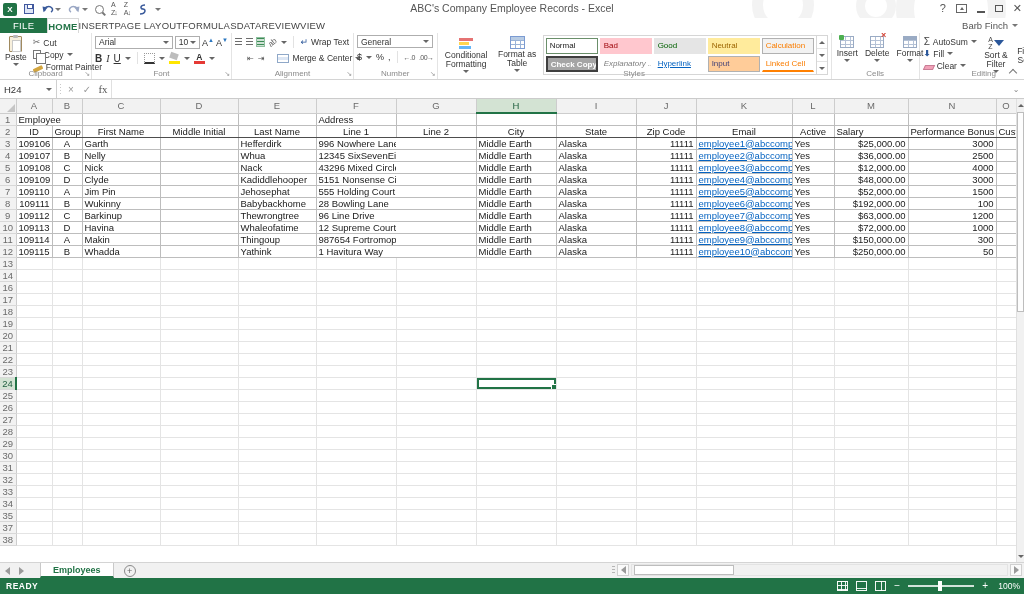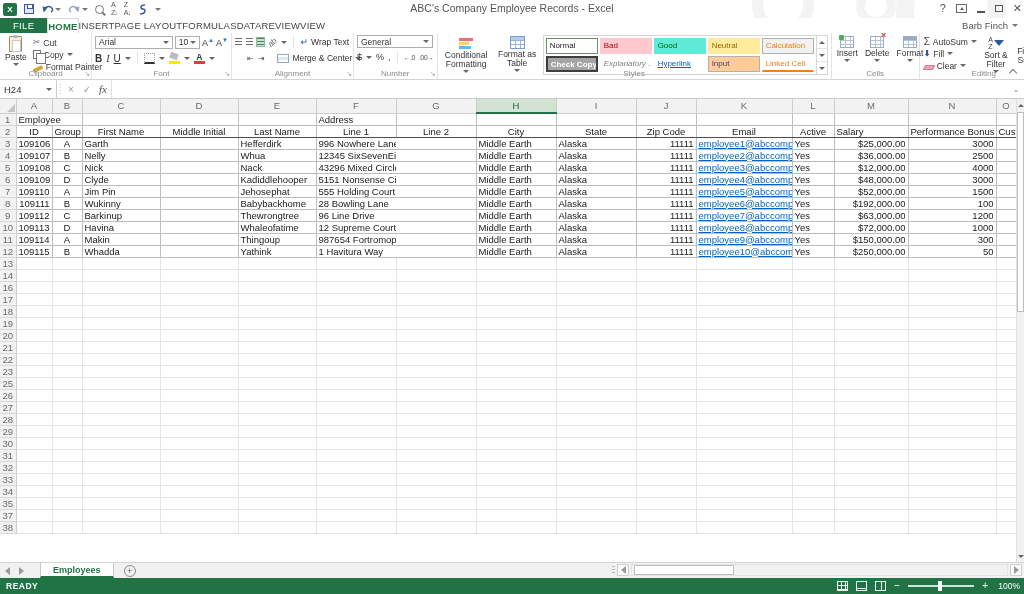--- a/index.html
+++ b/index.html
@@ -85,21 +85,21 @@
   .ic-cf{width:15px;height:14px;display:flex;flex-direction:column;gap:1px;justify-content:center}
   .ic-cf i{height:3px;display:block}
   .ic-cf i:nth-child(1){background:#e57373;width:14px}
   .ic-cf i:nth-child(2){background:#ffd54f;width:10px}
   .ic-cf i:nth-child(3){background:#64b5f6;width:12px}
   .ic-fat{width:15px;height:13px;border:1px solid #7b9bd2;background:linear-gradient(#b8cce4 0 3px,transparent 3px),repeating-linear-gradient(to right,transparent 0 4px,#9ab3d8 4px 5px),repeating-linear-gradient(to bottom,transparent 0 3px,#9ab3d8 3px 4px)}
   .stylegal{display:grid;grid-template-columns:repeat(5,52px);grid-auto-rows:16px;gap:2px;border:1px solid #d6d6d6;padding:2px;background:#fff}
   .stylegal .sg{font-size:8px;line-height:14px;padding:0 3px;white-space:nowrap;overflow:hidden;border:1px solid transparent;color:#222}
   .st-normal{border:1px solid #6a8f6a!important;background:#fff}
   .st-bad{background:#FFC7CE;color:#9C0006!important}
-  .st-good{background:#5eead4;color:#006100!important}
+  .st-good{background:#e5e5e5;color:#006100!important}
   .st-neutral{background:#FFEB9C;color:#9C6500!important}
   .st-calc{background:#F2F2F2;color:#FA7D00!important;border:1px solid #b1b1b1!important}
   .st-check{background:#A5A5A5;color:#fff!important;font-weight:bold;border:2px solid #3F3F3F!important}
   .st-expl{color:#7F7F7F!important;font-style:italic}
   .st-link{color:#0563C1!important;text-decoration:underline}
   .st-input{background:#FFCC99;color:#3F3F76!important;border:1px solid #b1b1b1!important}
   .st-linked{color:#FA7D00!important;border-bottom:2px solid #FF8001!important}
   .galscroll{display:flex;flex-direction:column;width:11px;border:1px solid #d6d6d6;border-left:0}
   .galscroll span{flex:1;display:flex;align-items:center;justify-content:center;border-bottom:1px solid #e4e4e4}
   .tri-up{width:0;height:0;border-left:3px solid transparent;border-right:3px solid transparent;border-bottom:3px solid #666}
@@ -116,21 +116,21 @@
   .ic-bino{width:13px;height:7px;position:relative;margin-top:3px}
   .ic-bino:before,.ic-bino:after{content:"";position:absolute;top:0;width:6px;height:6px;background:#555;border-radius:50%}
   .ic-bino:after{right:0}
   .chev-up{position:absolute;right:8px;bottom:3px;width:6px;height:6px;border-left:1.5px solid #777;border-bottom:1.5px solid #777;transform:rotate(135deg)}
 
   
   .fbar{position:absolute;left:0;top:80px;width:1024px;height:19px;background:#fff;border-bottom:1px solid #cbcbcb;display:flex;align-items:stretch}
   .namebox{width:57px;border-right:1px solid #d0d0d0;display:flex;align-items:center;justify-content:space-between;padding:0 4px;font-size:9.5px;color:#333}
   .fsplit{width:6px;background:repeating-linear-gradient(to bottom,#c9c9c9 0 1px,transparent 1px 3px) center/1px 10px no-repeat}
   .fbtn{width:16px;display:flex;align-items:center;justify-content:center;font-size:10px;color:#9a9a9a}
-  .fx{font-family:"Liberation Serif",serif;font-style:italic;font-size:11px;color:#555}
+  .fx{font-family:"Liberation Serif",serif;font-size:11px;color:#555}
   .finput{flex:1;border-left:1px solid #e0e0e0;background:#fff}
   .fexpand{width:16px;display:flex;align-items:center;justify-content:center;color:#888;font-size:8px}
 
   
   .sheet{position:absolute;left:0;top:99px;width:1024px;height:463px;background:#fff;overflow:hidden}
   table.grid{border-collapse:collapse;table-layout:fixed;width:1016px}
   table.grid td,table.grid th{padding:0 2px;font-size:9.5px;line-height:11px;white-space:nowrap;overflow:hidden;font-weight:normal}
   .ch{background:#F2F2F2;border-right:1px solid #CDCDCD;border-bottom:1px solid #CDCDCD;color:#6a6a6a;text-align:center}
   .corner{background:#F2F2F2;border-right:1px solid #CDCDCD;border-bottom:1px solid #CDCDCD;position:relative}
   .corner .tri{position:absolute;right:1px;bottom:1px;width:0;height:0;border-left:8px solid transparent;border-bottom:8px solid #C5C5C5}
@@ -894,20 +894,38 @@
             <td class="p"></td>
             <td class="p"></td>
             <td class="p"></td>
             <td class="p"></td>
             <td class="p"></td>
             <td class="p"></td>
             <td class="p"></td>
             <td class="p"></td>
           </tr>
           <tr style="height:11px">
+            <th class="rh selhdr-row">24</th>
+            <td class="p"></td>
+            <td class="p"></td>
+            <td class="p"></td>
+            <td class="p"></td>
+            <td class="p"></td>
+            <td class="p"></td>
+            <td class="p"></td>
+            <td class="p selcell"></td>
+            <td class="p"></td>
+            <td class="p"></td>
+            <td class="p"></td>
+            <td class="p"></td>
+            <td class="p"></td>
+            <td class="p"></td>
+            <td class="p"></td>
+          </tr>
+          <tr style="height:11px">
             <th class="rh">25</th>
             <td class="p"></td>
             <td class="p"></td>
             <td class="p"></td>
             <td class="p"></td>
             <td class="p"></td>
             <td class="p"></td>
             <td class="p"></td>
             <td class="p"></td>
             <td class="p"></td>

